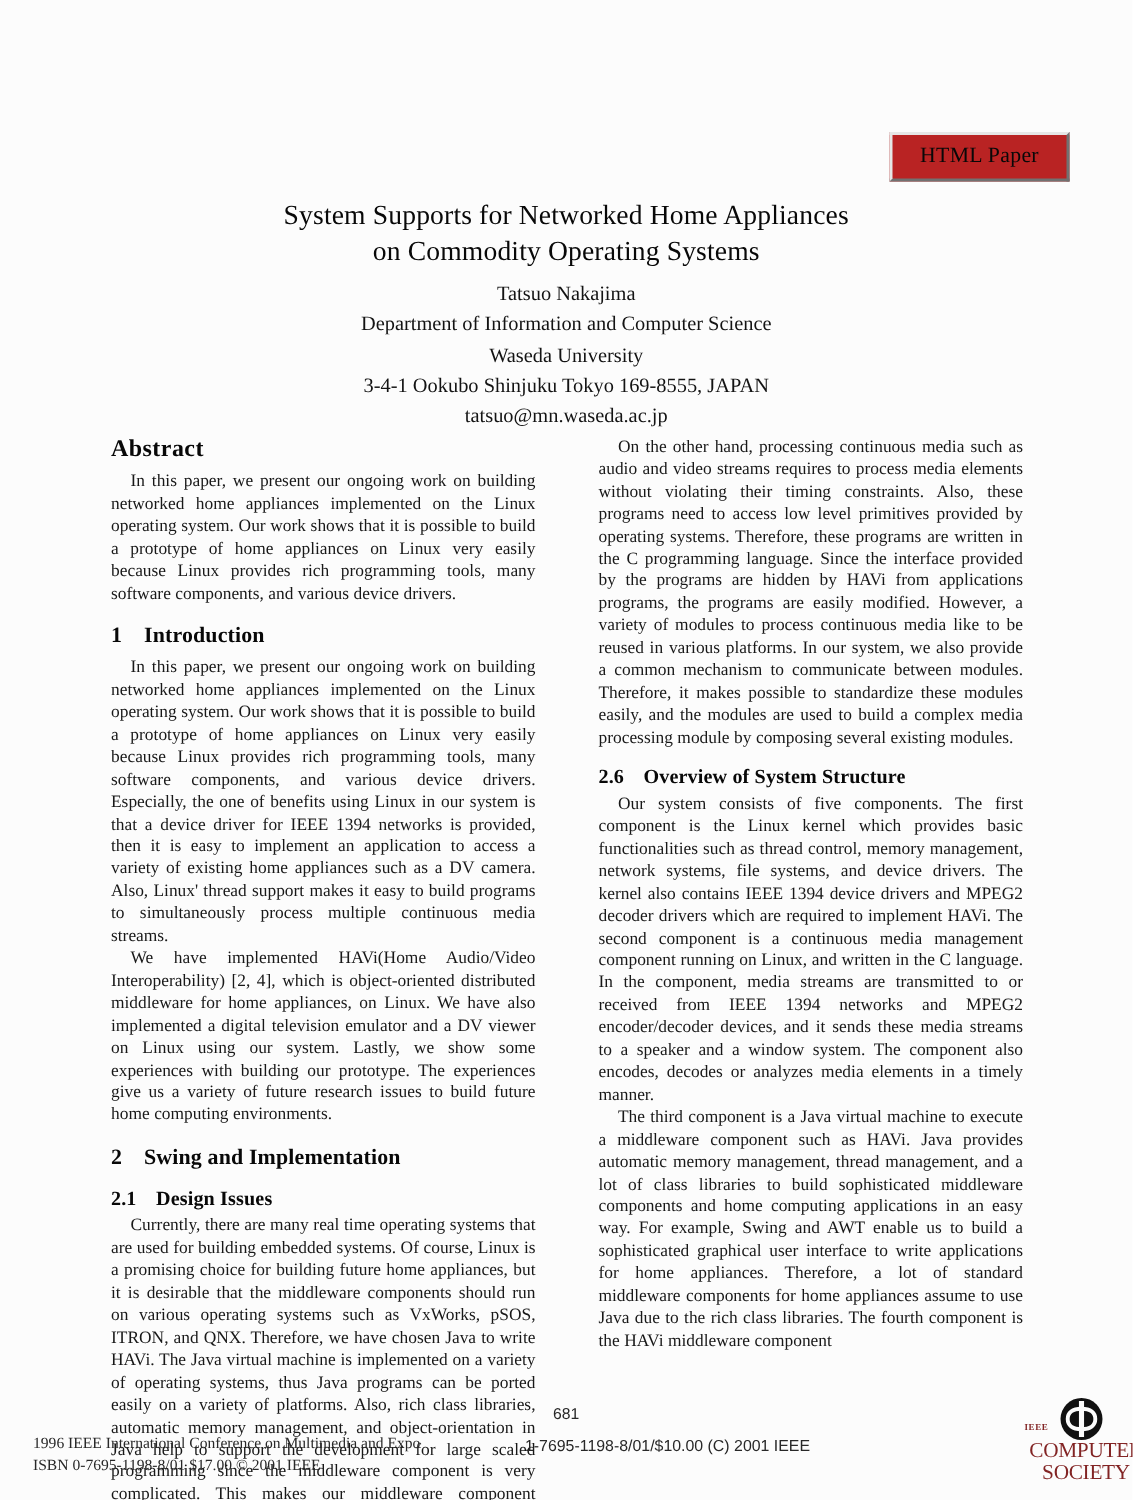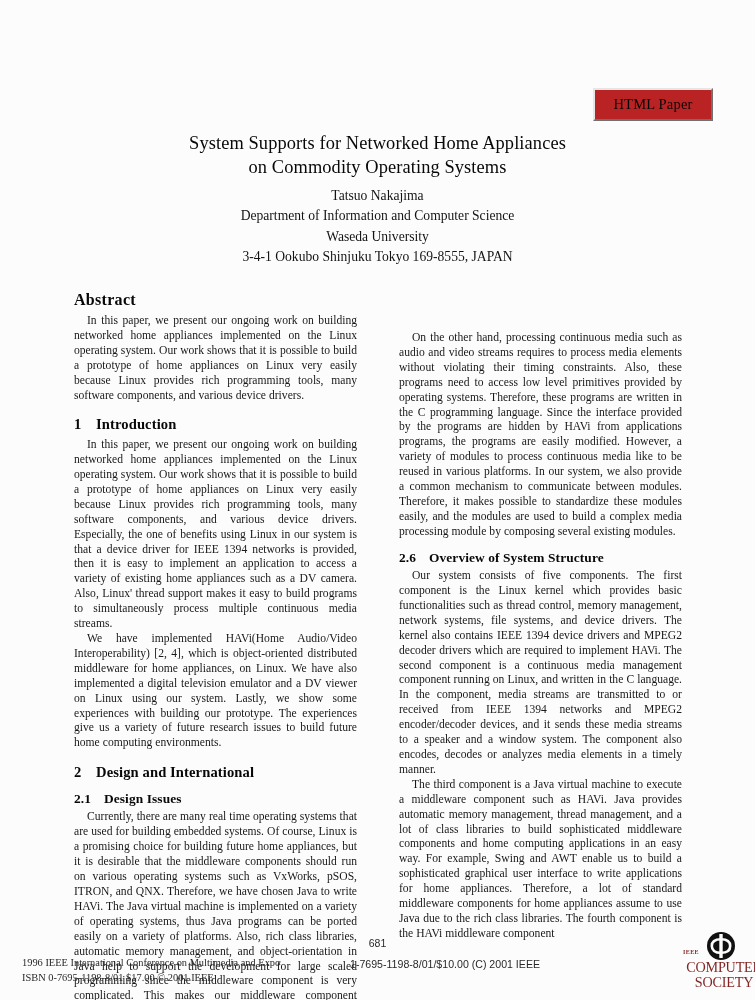--- a/index.html
+++ b/index.html
@@ -75,21 +75,21 @@
     width: 608px;
     height: 585px;
   }
   .col {
     position: absolute;
     top: 0;
     width: 283px;
     height: 585px;
   }
   .col-left  { left: 0px; }
-  .col-right { left: 325px; margin-top: 40px; }
+  .col-right { left: 325px; }
 
   h2.sec {
     font-size: 14.6px;
     font-weight: bold;
     margin: 13px 0 5px 0;
     letter-spacing: 0.1px;
     line-height: 1.15;
   }
   h2.sec .num { display: inline-block; min-width: 22px; }
   h3.subsec {
@@ -215,37 +215,38 @@
     <span class="tline">System Supports for Networked Home Appliances</span>
     <span class="tline">on Commodity Operating Systems</span>
   </div>
 </div>
 
 <div class="author-block">
   <span class="aline">Tatsuo Nakajima</span>
   <span class="aline">Department of Information and Computer Science</span>
   <span class="aline">Waseda University</span>
   <span class="aline">3-4-1 Ookubo Shinjuku Tokyo 169-8555, JAPAN</span>
+  <span class="aline">tatsuo@mn.waseda.ac.jp</span>
 </div>
 
 <div class="body-cols">
 
   <div class="col col-left">
 
     <h2 class="abs-head">Abstract</h2>
     <p class="para">In this paper, we present our ongoing work on building networked home appliances implemented on the Linux operating system. Our work shows that it is possible to build a prototype of home appliances on Linux very easily because Linux provides rich programming tools, many software components, and various device drivers.</p>
 
     <h2 class="sec">
       <span class="num">1</span><span>Introduction</span>
     </h2>
     <p class="para">In this paper, we present our ongoing work on building networked home appliances implemented on the Linux operating system. Our work shows that it is possible to build a prototype of home appliances on Linux very easily because Linux provides rich programming tools, many software components, and various device drivers. Especially, the one of benefits using Linux in our system is that a device driver for IEEE 1394 networks is provided, then it is easy to implement an application to access a variety of existing home appliances such as a DV camera. Also, Linux' thread support makes it easy to build programs to simultaneously process multiple continuous media streams.</p>
     <p class="para">We have implemented HAVi(Home Audio/Video Interoperability) [2, 4], which is object-oriented distributed middleware for home appliances, on Linux. We have also implemented a digital television emulator and a DV viewer on Linux using our system. Lastly, we show some experiences with building our prototype. The experiences give us a variety of future research issues to build future home computing environments.</p>
 
     <h2 class="sec">
-      <span class="num">2</span><span>Design and International</span>
+      <span class="num">2</span><span>Swing and Implementation</span>
     </h2>
     <h3 class="subsec">
       <span class="num">2.1</span><span>Design Issues</span>
     </h3>
     <p class="para">Currently, there are many real time operating systems that are used for building embedded systems. Of course, Linux is a promising choice for building future home appliances, but it is desirable that the middleware components should run on various operating systems such as VxWorks, pSOS, ITRON, and QNX. Therefore, we have chosen Java to write HAVi. The Java virtual machine is implemented on a variety of operating systems, thus Java programs can be ported easily on a variety of platforms. Also, rich class libraries, automatic memory management, and object-orientation in Java help to support the development for large scaled programming since the middleware component is very complicated. This makes our middleware component extremely portable and robust.</p>
 
   </div>
 
   <div class="col col-right">
 

